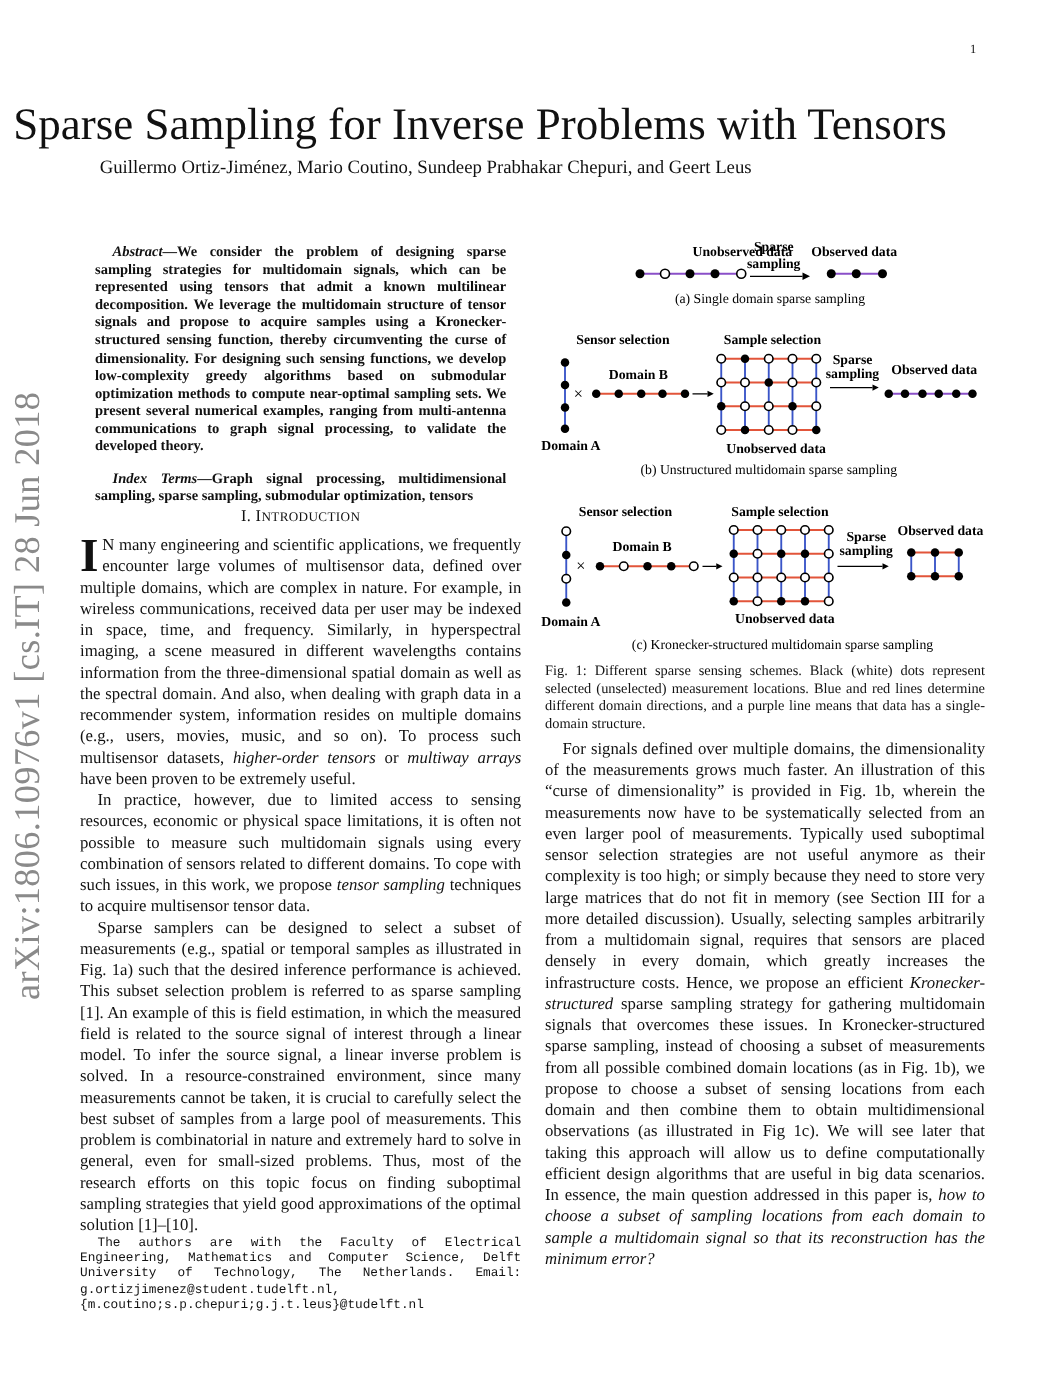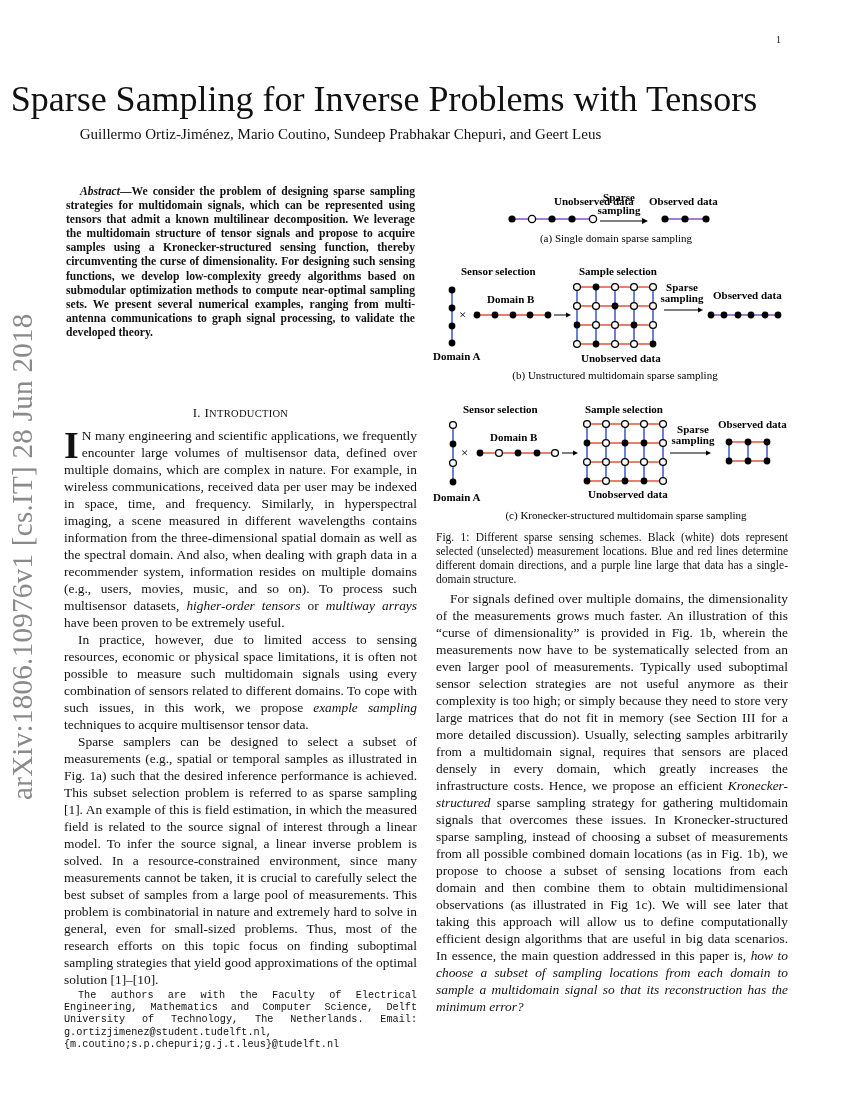--- a/index.html
+++ b/index.html
@@ -9,21 +9,21 @@
   .pagenum { left:776px; top:34px; font-size:10px; }
   .arxiv { left:6px; top:300px; width:500px; height:40px; transform-origin:0 0;
            transform: translate(0px, 500px) rotate(-90deg); font-size:29px; color:#8a8a8a;
            white-space:nowrap; letter-spacing:0.3px; }
   .title { left:0; width:768px; top:78px; text-align:center; font-size:36px; }
   .authors { left:0; width:681px; top:126px; text-align:center; font-size:15px; }
   .col { font-size:13.4px; line-height:17px; text-align:justify; }
   .left { left:64px; width:353px; }
   .right { left:436px; width:352px; }
   .abstract { top:183px; font-weight:bold; font-size:11.6px; line-height:14.1px; }
-  .abstract p { margin:2px; text-indent:14px; }
+  .abstract p { margin:12px; text-indent:14px; }
   .abstract p + p { margin-top:6px; }
   .abstract em { font-style:italic; }
   .sechead { top:405px; left:64px; width:353px; text-align:center; font-size:13px; letter-spacing:0.3px; }
   .sechead .sc { font-size:10.5px;margin-top:48px; }
   .body p { margin:0; text-indent:14px; }
   .dropcap { float:left; font-size:38px; line-height:30px; font-weight:bold; margin:3px 3px 0 0; }
   .footnote { top:990px; font-size:10.2px; line-height:12.2px;font-family:Liberation Mono, monospace; }
   .footnote p { margin:0; text-indent:14px; }
   .figcaption { font-size:11.5px; line-height:14px; text-align:justify; }
   svg text { font-family:"Liberation Serif","DejaVu Serif",serif; }
@@ -33,29 +33,30 @@
 
 <div class="abs pagenum">1</div>
 
 <div class="abs arxiv">arXiv:1806.10976v1  [cs.IT]  28 Jun 2018</div>
 
 <div class="abs title">Sparse Sampling for Inverse Problems with Tensors</div>
 <div class="abs authors">Guillermo Ortiz-Jiménez, Mario Coutino, Sundeep Prabhakar Chepuri, and Geert Leus</div>
 
 <div class="abs col left abstract">
   <p><em>Abstract</em><span>—We consider the problem of designing sparse sampling strategies for multidomain signals, which can be represented using tensors that admit a known multilinear decomposition. We leverage the multidomain structure of tensor signals and propose to acquire samples using a Kronecker-structured sensing function, thereby circumventing the curse of dimensionality. For designing such sensing functions, we develop low-complexity greedy algorithms based on submodular optimization methods to compute near-optimal sampling sets. We present several numerical examples, ranging from multi-antenna communications to graph signal processing, to validate the developed theory.</span></p>
+  <p><em>Index Terms</em><span>—Graph signal processing, multidimensional sampling, sparse sampling, submodular optimization, tensors</span></p>
 </div>
 
 <div class="abs sechead">
   <span>I. </span><span>I</span><span class="sc">NTRODUCTION</span>
 </div>
 
 <div class="abs col left body" style="top:427px;">
   <p style="text-indent:0"><span class="dropcap">I</span><span>N many engineering and scientific applications, we frequently encounter large volumes of multisensor data, defined over multiple domains, which are complex in nature. For example, in wireless communications, received data per user may be indexed in space, time, and frequency. Similarly, in hyperspectral imaging, a scene measured in different wavelengths contains information from the three-dimensional spatial domain as well as the spectral domain. And also, when dealing with graph data in a recommender system, information resides on multiple domains (e.g., users, movies, music, and so on). To process such multisensor datasets, </span><em>higher-order tensors</em><span> or </span><em>multiway arrays</em><span> have been proven to be extremely useful.</span></p>
-  <p><span>In practice, however, due to limited access to sensing resources, economic or physical space limitations, it is often not possible to measure such multidomain signals using every combination of sensors related to different domains. To cope with such issues, in this work, we propose </span><em>example sampling</em><span> techniques to acquire multisensor tensor data.</span></p>
+  <p><span>In practice, however, due to limited access to sensing resources, economic or physical space limitations, it is often not possible to measure such multidomain signals using every combination of sensors related to different domains. To cope with such issues, in this work, we propose </span><em>tensor sampling</em><span> techniques to acquire multisensor tensor data.</span></p>
   <p>Sparse samplers can be designed to select a subset of measurements (e.g., spatial or temporal samples as illustrated in Fig. 1a) such that the desired inference performance is achieved. This subset selection problem is referred to as sparse sampling [1]. An example of this is field estimation, in which the measured field is related to the source signal of interest through a linear model. To infer the source signal, a linear inverse problem is solved. In a resource-constrained environment, since many measurements cannot be taken, it is crucial to carefully select the best subset of samples from a large pool of measurements. This problem is combinatorial in nature and extremely hard to solve in general, even for small-sized problems. Thus, most of the research efforts on this topic focus on finding suboptimal sampling strategies that yield good approximations of the optimal solution [1]–[10].</p>
 </div>
 
 <div class="abs col left footnote">
   <p>The authors are with the Faculty of Electrical Engineering, Mathematics and Computer Science, Delft University of Technology, The Netherlands. Email: g.ortizjimenez@student.tudelft.nl, {m.coutino;s.p.chepuri;g.j.t.leus}@tudelft.nl</p>
 </div>
 
 <svg class="abs" style="left:436px; top:185px;" width="360" height="75">
   <text x="118" y="20" font-size="11" font-weight="bold">Unobserved data</text>
   <line x1="76" y1="34" x2="157" y2="34" stroke="#8a4fc8" stroke-width="1.5"></line>
@@ -217,18 +218,18 @@
       <circle cx="318" cy="44" r="3.4" fill="#000"></circle>
       <circle cx="337" cy="44" r="3.4" fill="#000"></circle>
     <circle cx="299" cy="63" r="3.4" fill="#000"></circle>
       <circle cx="318" cy="63" r="3.4" fill="#000"></circle>
       <circle cx="337" cy="63" r="3.4" fill="#000"></circle>
   </g>
   <text x="196" y="121" font-size="11" text-anchor="middle">(c) Kronecker-structured multidomain sparse sampling</text>
 </svg>
 
 <div class="abs right figcaption" style="top:530px;">
-  <span>Fig. 1:</span><span> Different sparse sensing schemes. Black (white) dots represent selected (unselected) measurement locations. Blue and red lines determine different domain directions, and a purple line large that data has a single-domain structure.</span>
+  <span>Fig. 1:</span><span> Different sparse sensing schemes. Black (white) dots represent selected (unselected) measurement locations. Blue and red lines determine different domain directions, and a purple line means that data has a single-domain structure.</span>
 </div>
 
 <div class="abs col right body" style="top:590px;">
   <p><span>For signals defined over multiple domains, the dimensionality of the measurements grows much faster. An illustration of this “curse of dimensionality” is provided in Fig. 1b, wherein the measurements now have to be systematically selected from an even larger pool of measurements. Typically used suboptimal sensor selection strategies are not useful anymore as their complexity is too high; or simply because they need to store very large matrices that do not fit in memory (see Section III for a more detailed discussion). Usually, selecting samples arbitrarily from a multidomain signal, requires that sensors are placed densely in every domain, which greatly increases the infrastructure costs. Hence, we propose an efficient </span><em>Kronecker-structured</em><span> sparse sampling strategy for gathering multidomain signals that overcomes these issues. In Kronecker-structured sparse sampling, instead of choosing a subset of measurements from all possible combined domain locations (as in Fig. 1b), we propose to choose a subset of sensing locations from each domain and then combine them to obtain multidimensional observations (as illustrated in Fig 1c). We will see later that taking this approach will allow us to define computationally efficient design algorithms that are useful in big data scenarios. In essence, the main question addressed in this paper is, </span><em>how to choose a subset of sampling locations from each domain to sample a multidomain signal so that its reconstruction has the minimum error?</em></p>
 </div>
 
 </body></html>

